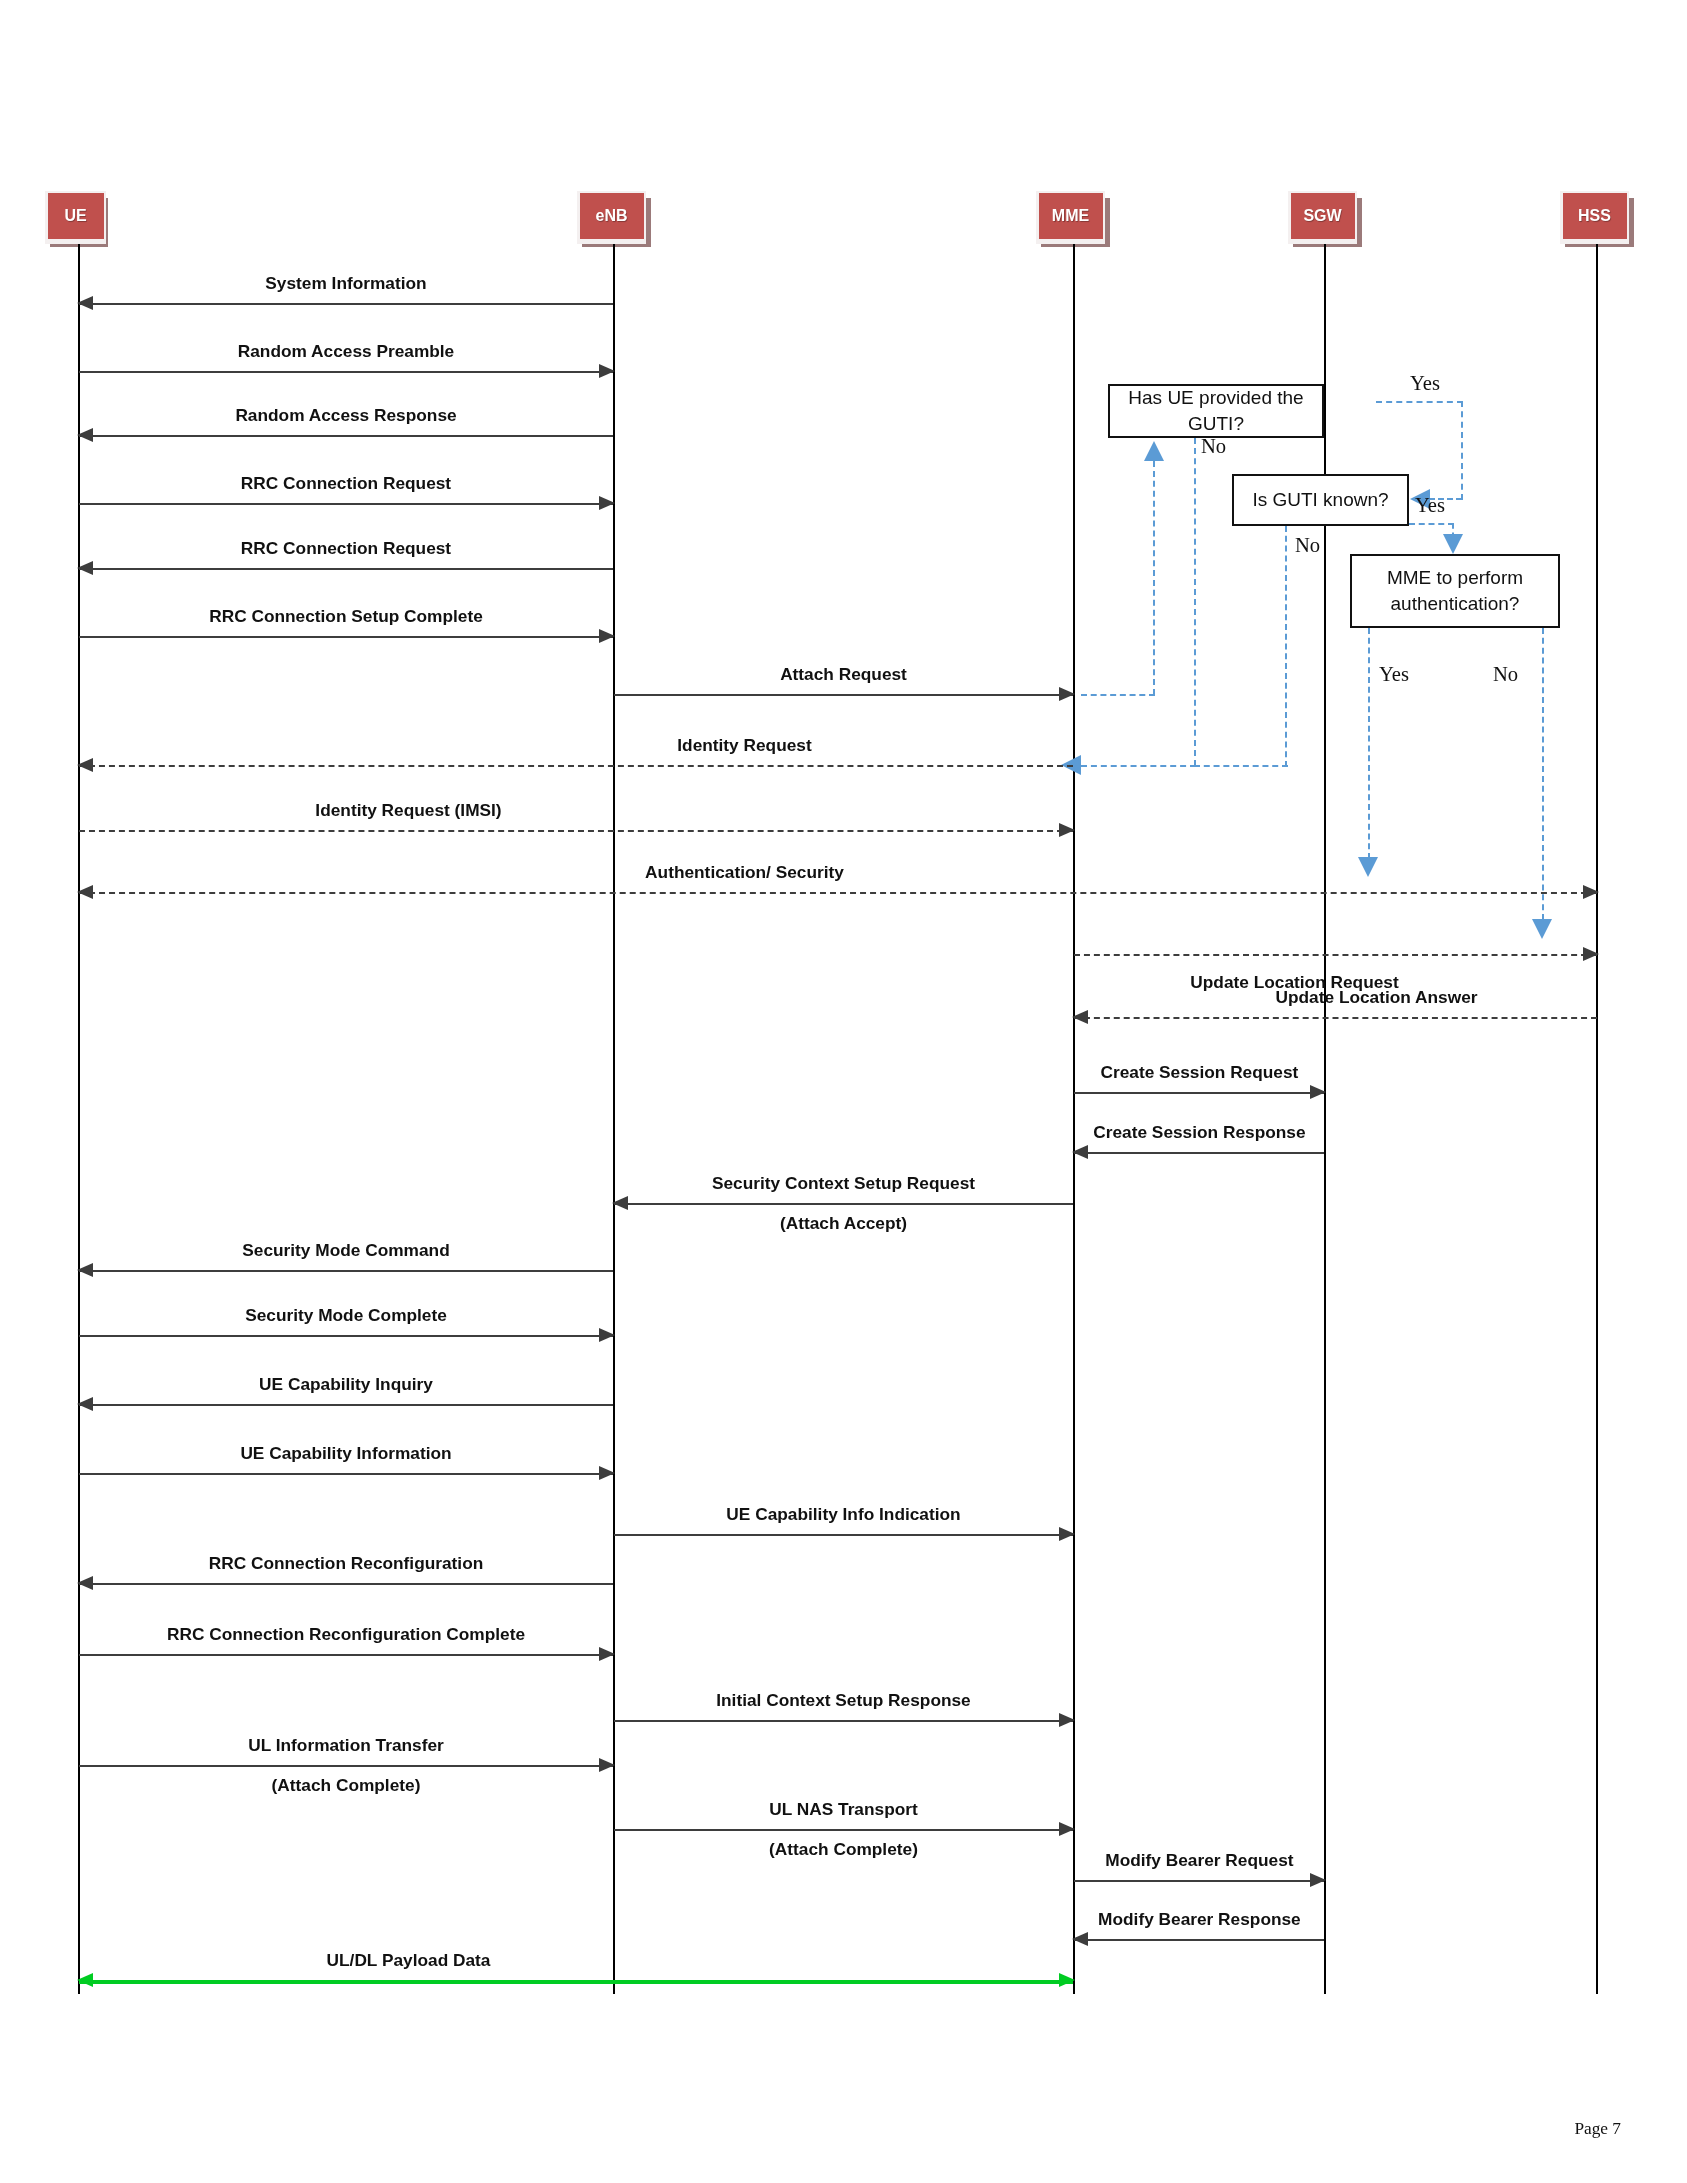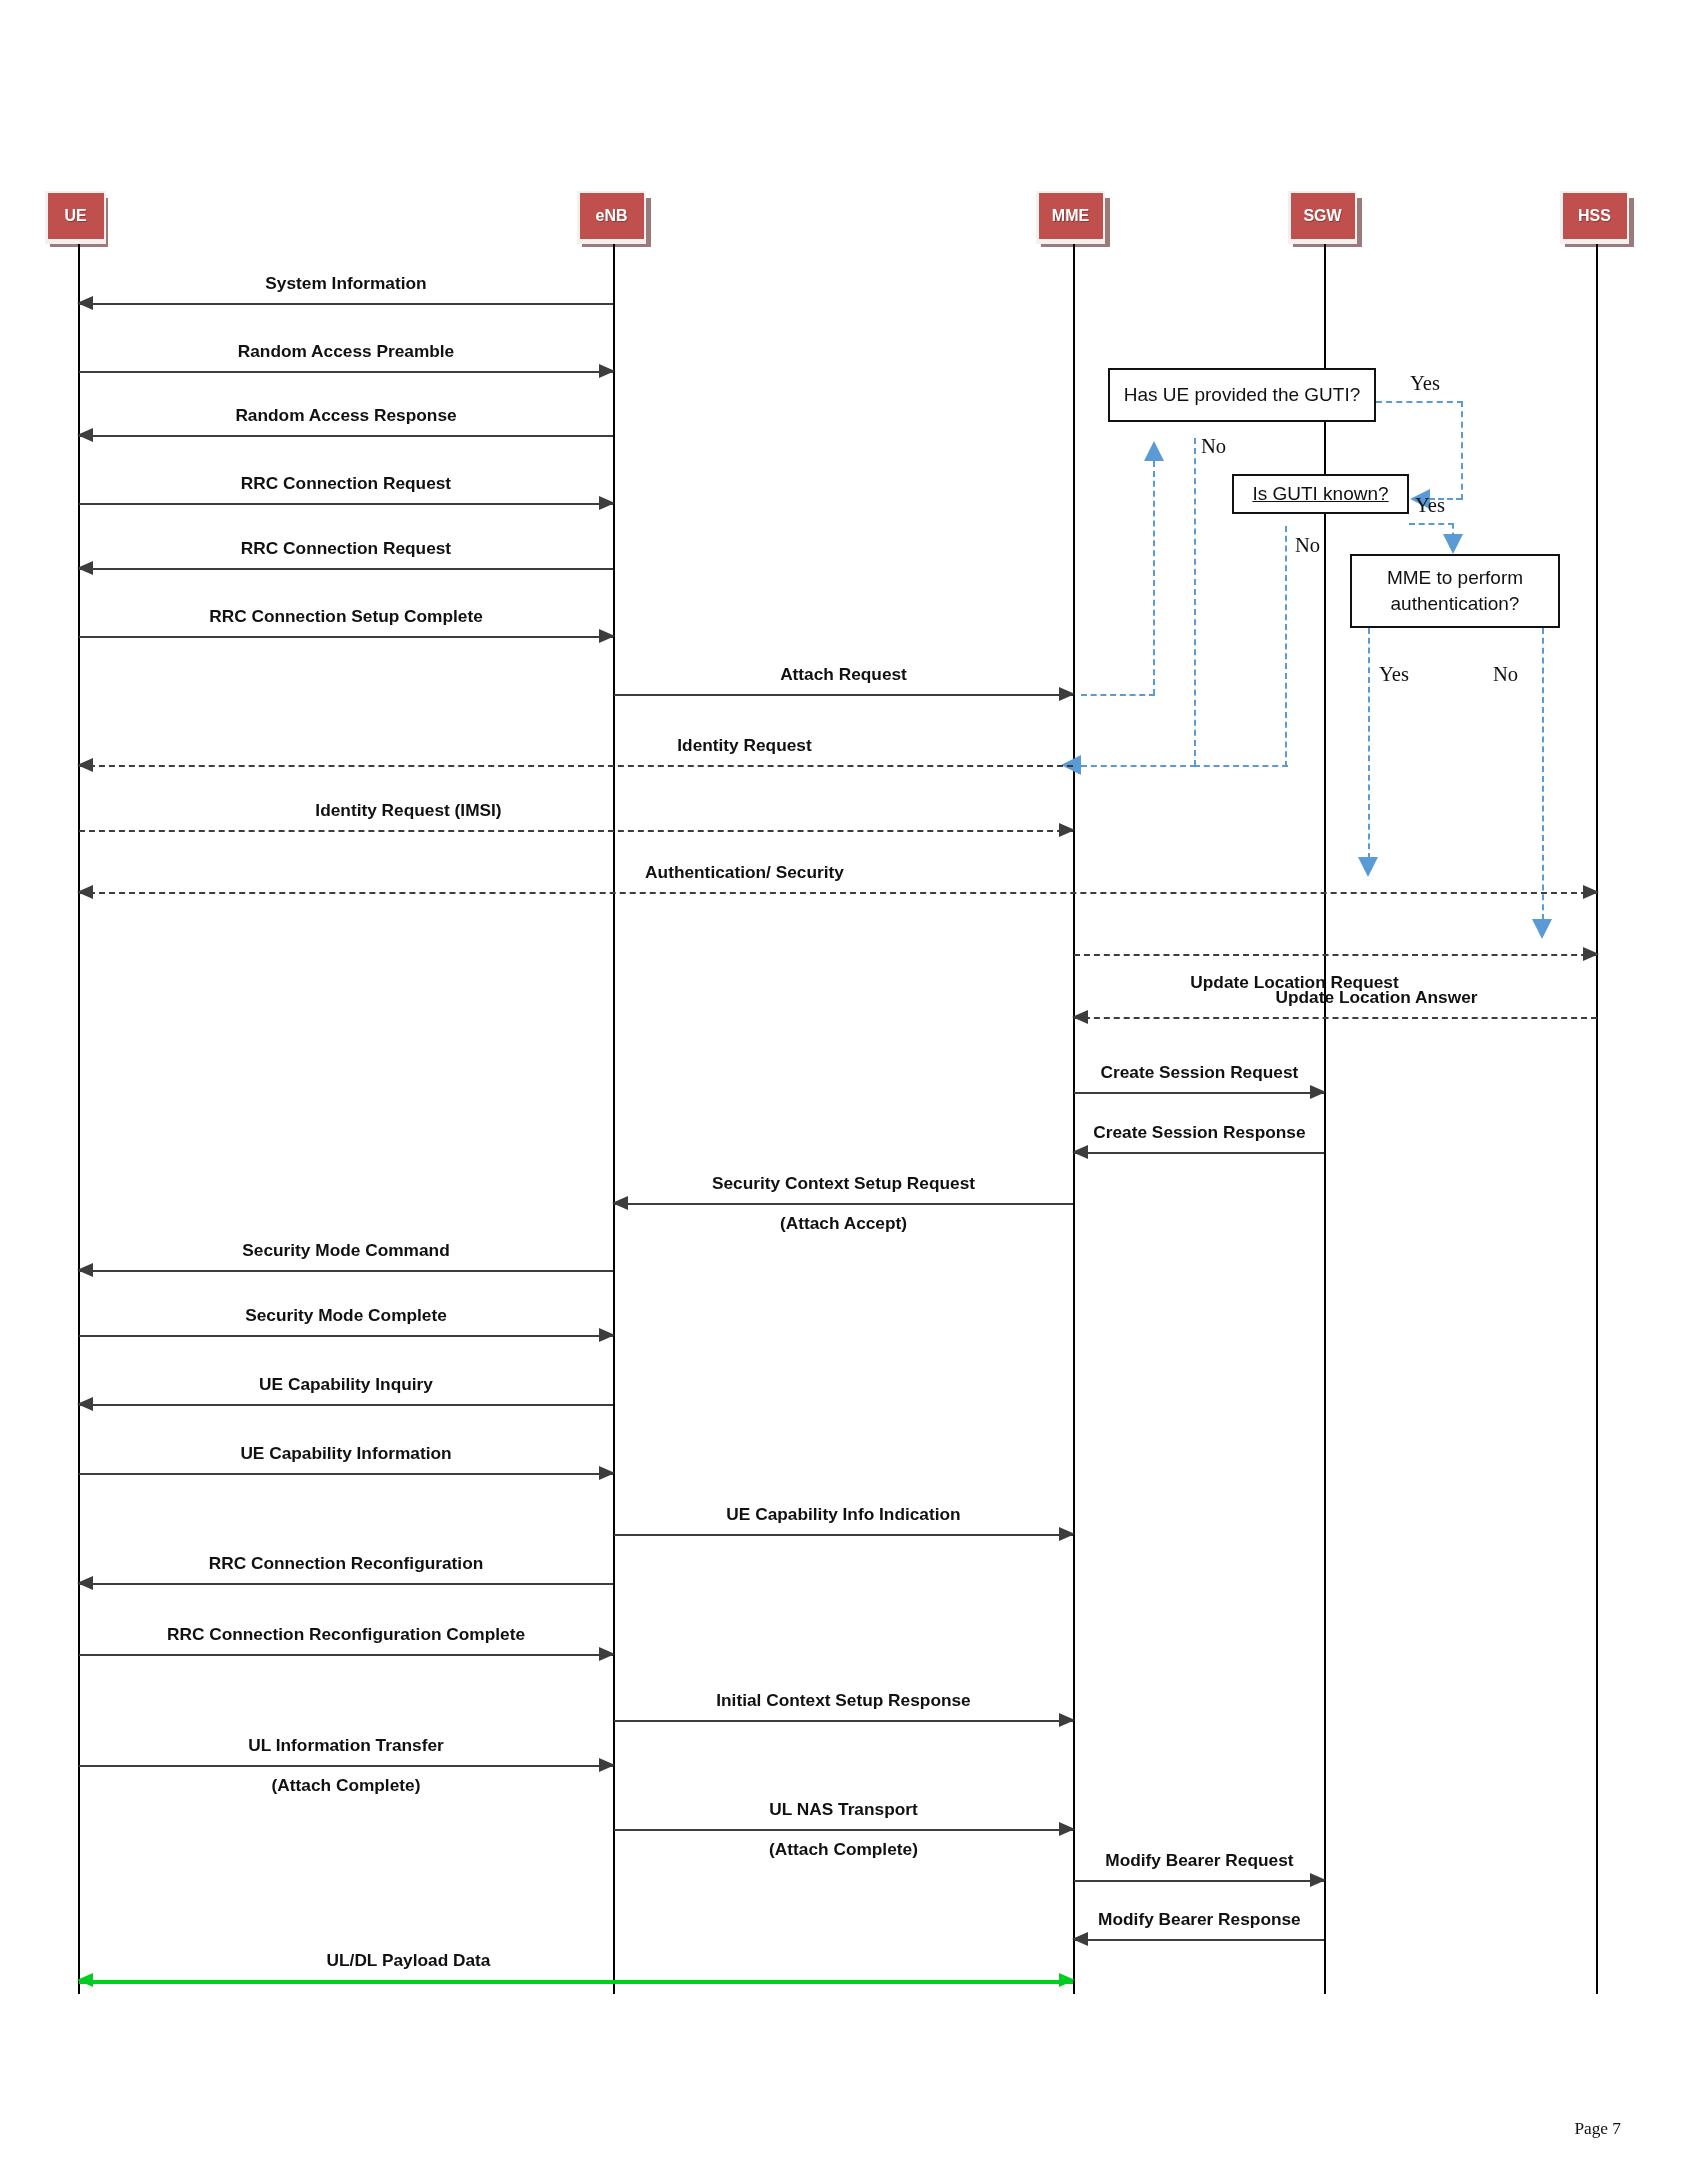--- a/index.html
+++ b/index.html
@@ -116,25 +116,25 @@
     <div class="shadow"></div>
     <div class="pad"></div>
     <div class="box">
       <span class="lbl">HSS</span>
     </div>
   </div>
   <div class="lifeline" style="left:1596px;top:244px;height:1750px;"></div>
 
   <div id="flowlayer">
 
-    <div class="dbox" style="left:1108px;top:368px;width:268px;height:54px;">
+    <div class="dbox" style="left:1108px;top:384px;width:216px;height:54px;">
       <span>Has UE provided the GUTI?</span>
     </div>
 
-    <div class="dbox" style="left:1232px;top:474px;width:177px;height:40px;text-decoration:underline;">
+    <div class="dbox" style="left:1232px;top:474px;width:177px;height:52px;">
       <span>Is GUTI known?</span>
     </div>
 
     <div class="dbox" style="left:1350px;top:554px;width:210px;height:74px;">
       <span>MME to perform authentication?</span>
     </div>
 
     <div class="fh" style="left:1376px;top:401px;width:87px;"></div>
     <div class="fv" style="left:1461px;top:401px;height:99px;"></div>
     <div class="fh" style="left:1429px;top:498px;width:33px;"></div>

